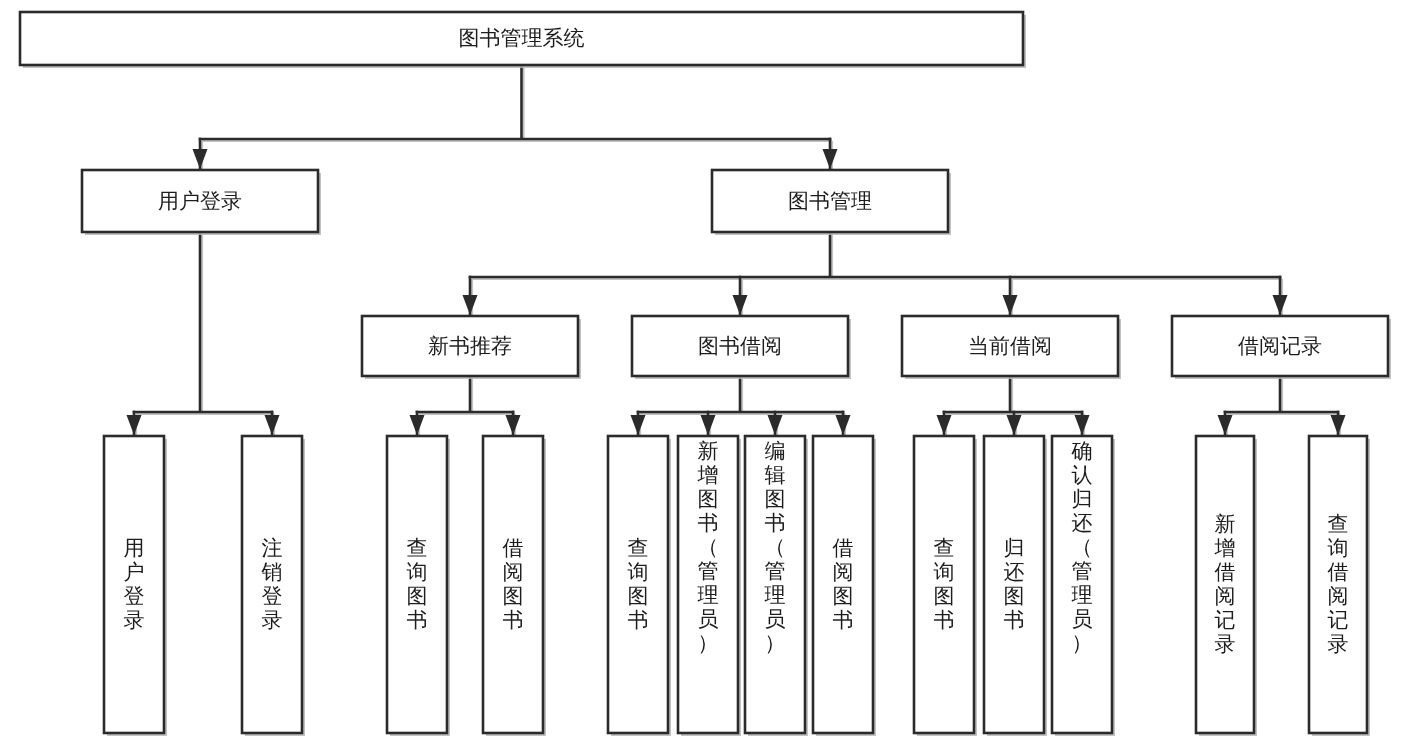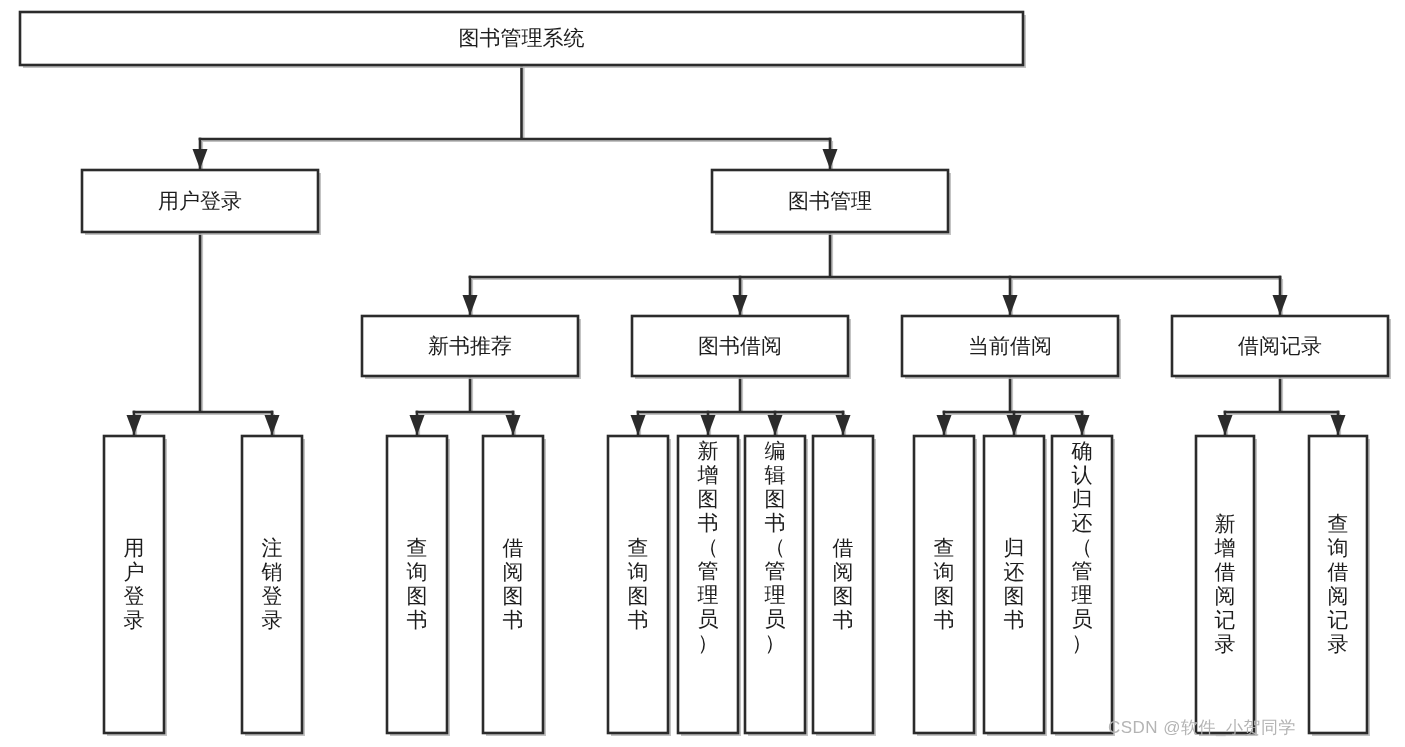--- a/index.html
+++ b/index.html
@@ -265,14 +265,13 @@
           <text x="1225" y="0" class="node-label-v"><tspan x="1225" y="531.2">新</tspan><tspan x="1225" y="555.2">增</tspan><tspan x="1225" y="579.2">借</tspan><tspan x="1225" y="603.2">阅</tspan><tspan x="1225" y="627.2">记</tspan><tspan x="1225" y="651.2">录</tspan></text>
         </g>
         <g>
           <rect x="1312" y="439" width="58" height="297" class="node-shadow"></rect>
           <rect x="1309" y="436" width="58" height="297" class="node-rect"></rect>
           <text x="1338" y="0" class="node-label-v"><tspan x="1338" y="531.2">查</tspan><tspan x="1338" y="555.2">询</tspan><tspan x="1338" y="579.2">借</tspan><tspan x="1338" y="603.2">阅</tspan><tspan x="1338" y="627.2">记</tspan><tspan x="1338" y="651.2">录</tspan></text>
         </g>
       </g>
     </svg>
 
-  <div class="watermark">CSDN @软件_小贺同学</div>
 </div>
 
 </body></html>

